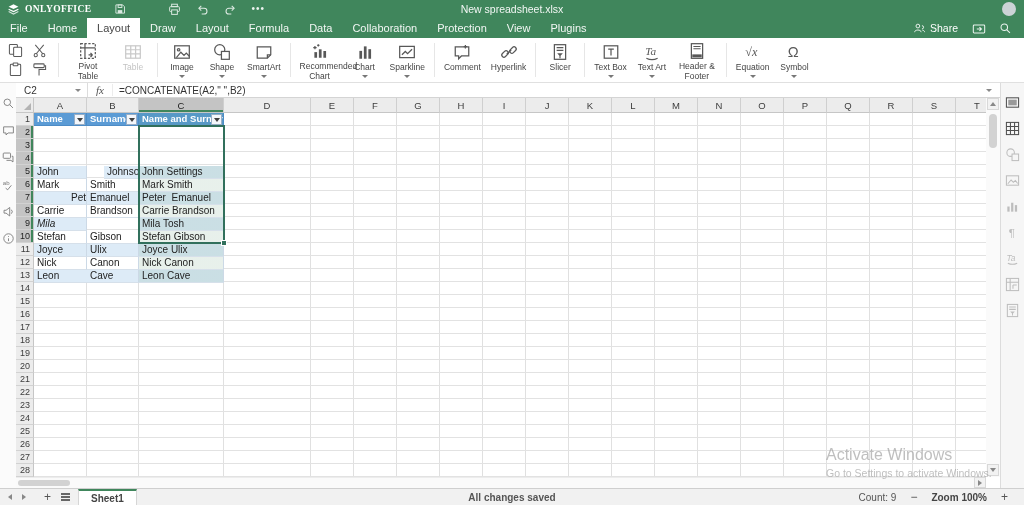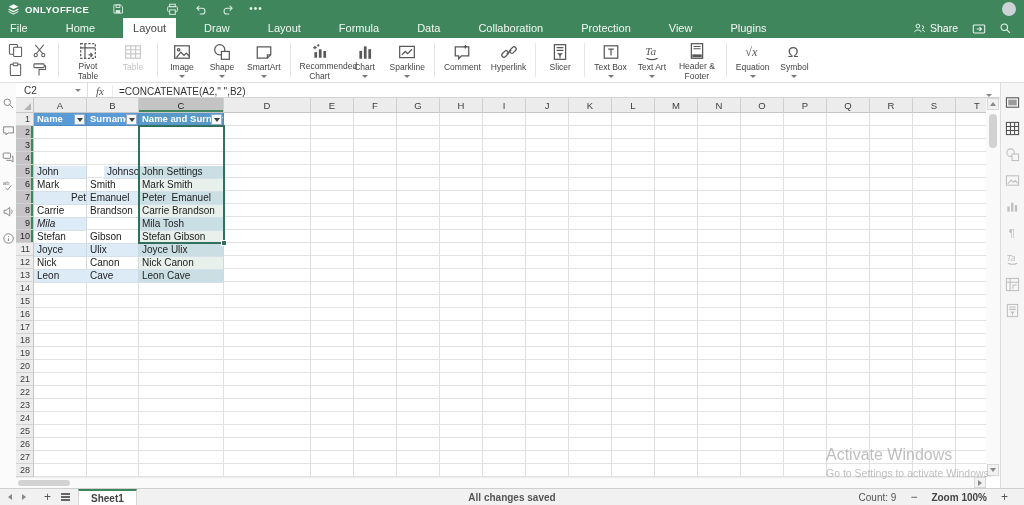--- a/index.html
+++ b/index.html
@@ -5,21 +5,21 @@
   html,body{margin:0;padding:0;}
   body{
     width:1024px;height:505px;position:relative;overflow:hidden;
     font-family:"Liberation Sans",sans-serif;background:#fff;
     -webkit-font-smoothing:antialiased;
   }
   svg{display:block;}
   
   .titlebar{position:absolute;left:0;top:0;width:1024px;height:18px;background:#40865c;display:flex;align-items:center;color:#fff;}
   .tb-logo{margin-left:7px;display:flex;align-items:center;}
-  .tb-appname{font-size:9.5px;font-weight:bold;letter-spacing:.4px;margin-left:5px;}
+  .tb-appname{font-size:9.5px;font-weight:bold;letter-spacing:.4px;margin-left:5px;font-family:Liberation Serif, serif;}
   .tb-ico{width:14px;height:14px;color:#eaf3ee;opacity:.92;display:flex;align-items:center;justify-content:center;}
   .tb-save{margin-left:22px;} .tb-print{margin-left:40px;} .tb-undo{margin-left:14px;} .tb-redo{margin-left:14px;}
   .tb-more{margin-left:14px;font-size:10px;line-height:6px;letter-spacing:1px;opacity:.9;}
   .tb-title{position:absolute;left:0;right:0;text-align:center;font-size:10.5px;color:#f2f7f4;pointer-events:none;}
   .tb-avatar{position:absolute;right:8px;top:2px;width:14px;height:14px;border-radius:50%;background:#ccd3d6;}
   
   .menubar{position:absolute;left:0;top:18px;width:1024px;height:20px;background:#40865c;display:flex;align-items:stretch;font-size:11px;color:rgba(255,255,255,.93);}
   .mtab{padding:0 10px;display:flex;align-items:center;cursor:default;}
   .mtab.active{background:#fff;color:#444;}
   .menu-right{margin-left:auto;display:flex;align-items:center;gap:14px;padding-right:12px;color:#fff;}
@@ -30,21 +30,21 @@
   .clip{display:grid;grid-template-columns:16px 16px;grid-template-rows:16px 16px;column-gap:8px;row-gap:3px;padding:5px 6px 0 2px;}
   .cico{width:15px;height:15px;color:#5a5a5a;}
   .tsep{width:1px;background:#e6e6e6;margin:5px 4px;}
   .tbtn{display:flex;flex-direction:column;align-items:center;padding:4px 5px 1px;color:#444;font-size:8.5px;line-height:1.12;text-align:center;min-width:30px;}
   .tbtn .ticon{height:19px;display:flex;align-items:flex-end;justify-content:center;color:#585858;margin-bottom:2px;}
   .tbtn span{display:block;white-space:pre-line;}
   .lbl-narrow span{max-width:40px;}
   .chev{width:0;height:0;border-left:3px solid transparent;border-right:3px solid transparent;border-top:3px solid #777;margin-top:2px;}
   .tbtn.disabled{color:#c3c3c3;} .tbtn.disabled .ticon{color:#c9c9c9;}
   
-  .fbar{position:absolute;left:16px;top:83px;width:984px;height:15px;background:#fff;border-bottom:1px solid #d4d4d4;display:flex;align-items:flex-end;font-size:10px;color:#333;box-sizing:border-box;}
+  .fbar{position:absolute;left:16px;top:83px;width:984px;height:15px;background:#fff;border-bottom:1px solid #d4d4d4;display:flex;align-items:center;font-size:10px;color:#333;box-sizing:border-box;}
   .namebox{width:72px;height:100%;display:flex;align-items:center;padding-left:8px;box-sizing:border-box;position:relative;border-right:1px solid #dcdcdc;}
   .nb-chev{position:absolute;right:6px;top:6px;width:0;height:0;border-left:3px solid transparent;border-right:3px solid transparent;border-top:3px solid #888;}
   .fxlbl{width:24px;text-align:center;font-family:"Liberation Serif",serif;font-style:italic;font-size:11px;color:#555;border-right:1px solid #ececec;}
   .ftext{padding-left:6px;white-space:pre;color:#333;}
   .fb-chev{margin-left:auto;margin-right:8px;width:0;height:0;border-left:3px solid transparent;border-right:3px solid transparent;border-top:3px solid #888;}
   
   .lpanel{position:absolute;left:0;top:83px;width:16px;height:405px;background:#fbfbfb;display:flex;flex-direction:column;align-items:center;padding-top:14px;gap:14px;box-sizing:border-box;}
   .lp-ico{width:13px;height:13px;color:#7a7a7a;}
   .rpanel{position:absolute;right:0;top:83px;width:24px;height:405px;background:#f6f6f6;border-left:1px solid #dcdcdc;display:flex;flex-direction:column;align-items:center;padding-top:12px;gap:11px;box-sizing:border-box;}
   .rp-ico{width:15px;height:15px;color:#bdbdbd;}
@@ -129,25 +129,26 @@
         <path d="M6.5 3.5 L3.5 6.5 L6.5 9.5"></path>
       </svg>
   </span>
   <span class="tb-ico tb-redo">
     <svg width="13" height="13" viewBox="0 0 16 16" fill="none" stroke="currentColor" stroke-width="1.3">
         <path d="M12 6.5 h-6 a3.5 3.5 0 0 0 0 7 h3"></path>
         <path d="M9.5 3.5 L12.5 6.5 L9.5 9.5"></path>
       </svg>
   </span>
   <span class="tb-more">•••</span>
+  <span class="tb-title">New spreadsheet.xlsx</span>
   <span class="tb-avatar"></span>
 </div>
 
 <div class="menubar">
-  <div id="menu-tabs" style="display:flex;align-items:stretch;gap:18px;">
+  <div id="menu-tabs" style="display:flex;align-items:stretch;">
       <div class="mtab">File</div>
       <div class="mtab">Home</div>
       <div class="mtab active">Layout</div>
       <div class="mtab">Draw</div>
       <div class="mtab">Layout</div>
       <div class="mtab">Formula</div>
       <div class="mtab">Data</div>
       <div class="mtab">Collaboration</div>
       <div class="mtab">Protection</div>
       <div class="mtab">View</div>

